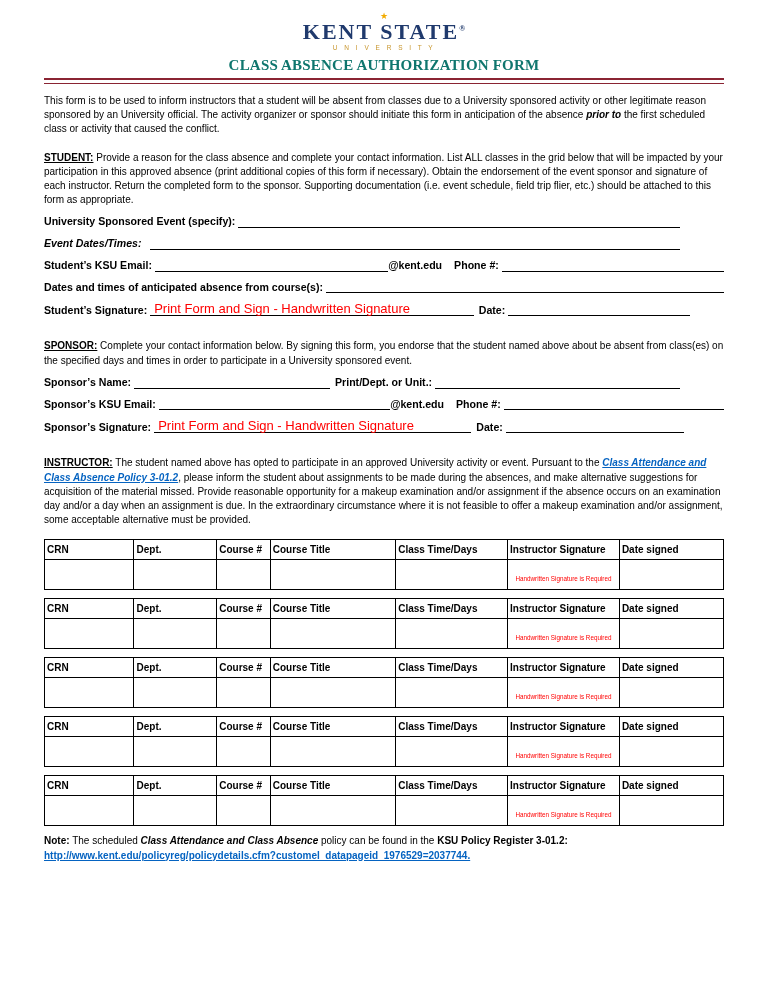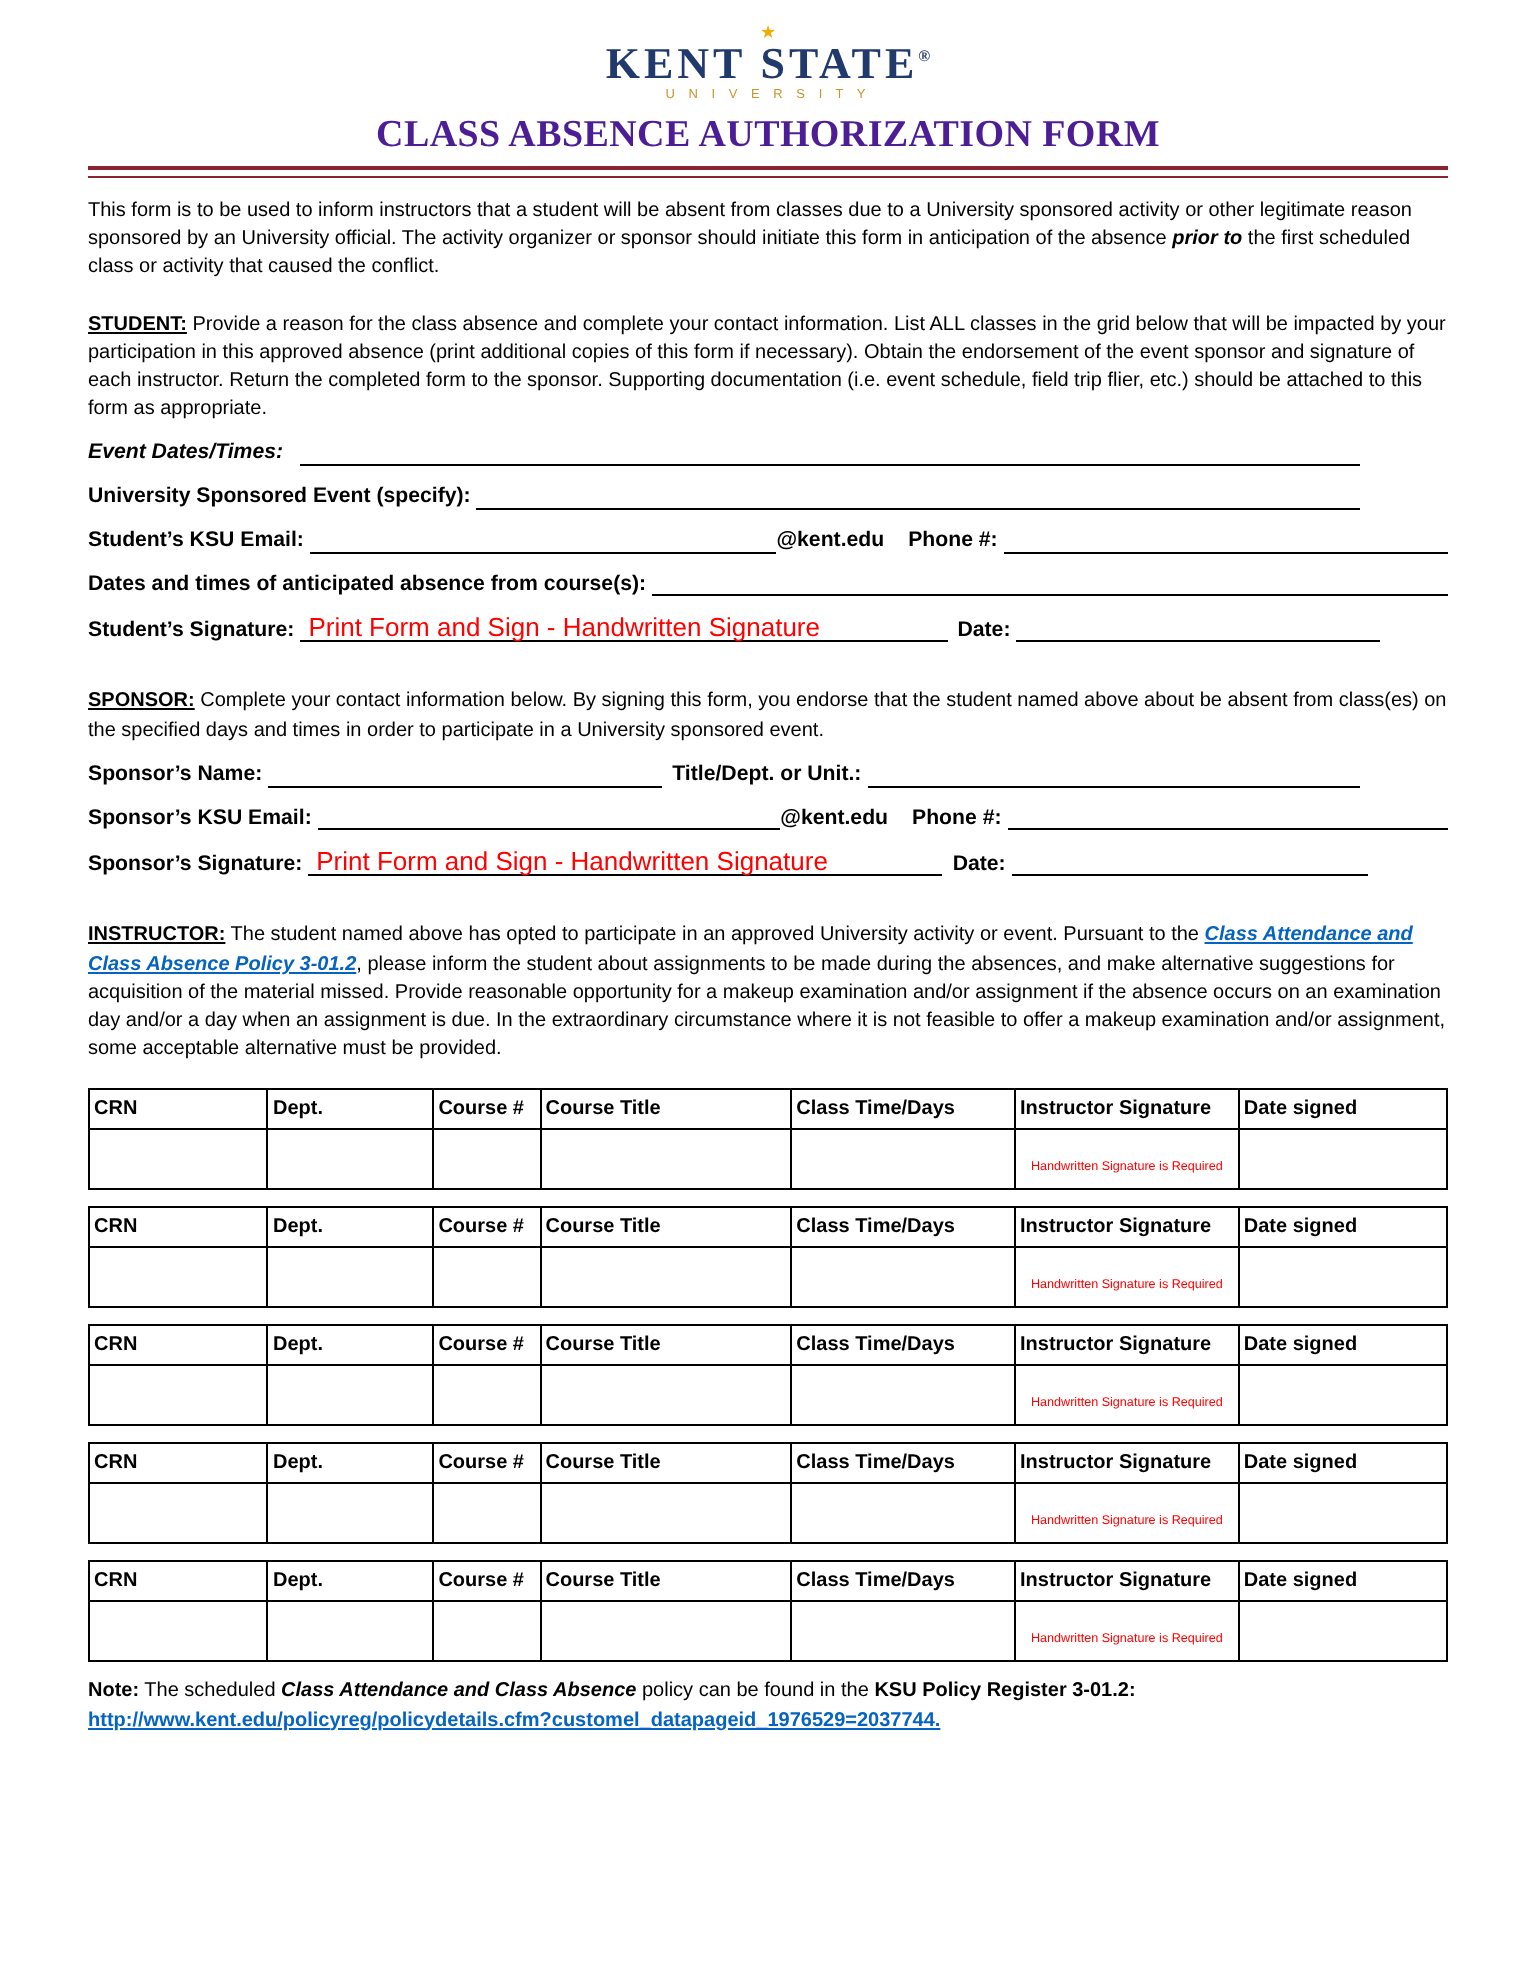--- a/index.html
+++ b/index.html
@@ -10,22 +10,22 @@
     padding:12px 44px 0 44px;
   }
   
   .header { text-align:center; }
   .logo { display:inline-block; }
   .logo-star { font-size:9px; color:#f2ab00; line-height:1; margin-bottom:-1px; }
   .logo-text { font-family:"Liberation Serif", serif; font-weight:bold; font-size:22px;
                letter-spacing:2px; color:#203a6d; line-height:1.05; }
   .logo-text sup { font-size:8px; letter-spacing:0; }
   .logo-univ { font-size:6.5px; letter-spacing:2.5px; color:#c8962e; margin-top:1px; }
-  .page-title { font-family:"Liberation Serif", serif; font-weight:bold; font-size:19px;
-                color:#4c1d95; margin-top:3px; letter-spacing:.2px; }
+  .page-title { font-family:"Liberation Serif", serif; font-weight:bold; font-size:15px;
+                color:#0f766e; margin-top:3px; letter-spacing:.2px; }
   .double-rule { margin-top:4px; height:6px; border-top:2.5px solid #8a2433; border-bottom:1px solid #8a2433; }
 
   
   .body-p { font-size:10px; line-height:1.42; margin-top:10px; text-align:left; }
   .section { margin-top:22px; }
   .section-label { font-weight:bold; text-decoration:underline; }
   .b  { font-weight:bold; }
   .bi { font-weight:bold; font-style:italic; }
   .link { color:#0563c1; font-weight:bold; text-decoration:underline; cursor:pointer; }
   .link.bi { font-style:italic; }
@@ -68,26 +68,26 @@
     <h1 class="page-title">CLASS ABSENCE AUTHORIZATION FORM</h1>
     <div class="double-rule"></div>
   </header>
 
   <p class="body-p"><span>This form is to be used to inform instructors that a student will be absent from classes due to a University sponsored activity or other legitimate reason sponsored by an University official. The activity organizer or sponsor should initiate this form in anticipation of the absence </span><span class="bi">prior to</span><span> the first scheduled class or activity that caused the conflict.</span></p>
 
   <p class="body-p section" style="margin-top:14px"><span class="section-label">STUDENT:</span><span>  Provide a reason for the class absence and complete your contact information.  List ALL classes in the grid below that will be impacted by your participation in this approved absence (print additional copies of this form if necessary).  Obtain the endorsement of the event sponsor and signature of each instructor. Return the completed form to the sponsor. Supporting documentation (i.e. event schedule, field trip flier, etc.) should be attached to this form as appropriate.</span></p>
 
   <div class="fields">
     <div class="fline">
+      <span class="lbl">University Sponsored Event (specify):</span>
+      <span class="fill" style="margin-right:44px"></span>
+    </div>
+    <div class="fline">
       <span class="lbl it">Event Dates/Times:</span>
       <span class="fill" style="margin-left:8px;margin-right:44px"></span>
-    </div>
-    <div class="fline">
-      <span class="lbl">University Sponsored Event (specify):</span>
-      <span class="fill" style="margin-right:44px"></span>
     </div>
     <div class="fline">
       <span class="lbl">Student’s KSU Email:</span>
       <span class="fill" style="flex:1.05"></span>
       <span class="lbl">@kent.edu</span>
       <span class="lbl" style="margin-left:12px">Phone #:</span>
       <span class="fill" style="flex:1"></span>
     </div>
     <div class="fline">
       <span class="lbl">Dates and times of anticipated absence from course(s):</span>
@@ -102,21 +102,21 @@
       <span class="fill" style="flex:1;margin-right:34px"></span>
     </div>
   </div>
 
   <p class="body-p section"><span class="section-label">SPONSOR:</span><span>  Complete your contact information below.  By signing this form, you endorse that the student named above about be absent from class(es) on the specified days and times in order to participate in a University sponsored event.</span></p>
 
   <div class="fields">
     <div class="fline">
       <span class="lbl">Sponsor’s Name:</span>
       <span class="fill" style="flex:1"></span>
-      <span class="lbl" style="margin-left:5px">Title/Dept. or Unit.:</span>
+      <span class="lbl" style="margin-left:5px">Print/Dept. or Unit.:</span>
       <span class="fill" style="flex:1.25;margin-right:44px"></span>
     </div>
     <div class="fline">
       <span class="lbl">Sponsor’s KSU Email:</span>
       <span class="fill" style="flex:1.05"></span>
       <span class="lbl">@kent.edu</span>
       <span class="lbl" style="margin-left:12px">Phone #:</span>
       <span class="fill" style="flex:1"></span>
     </div>
     <div class="fline">

